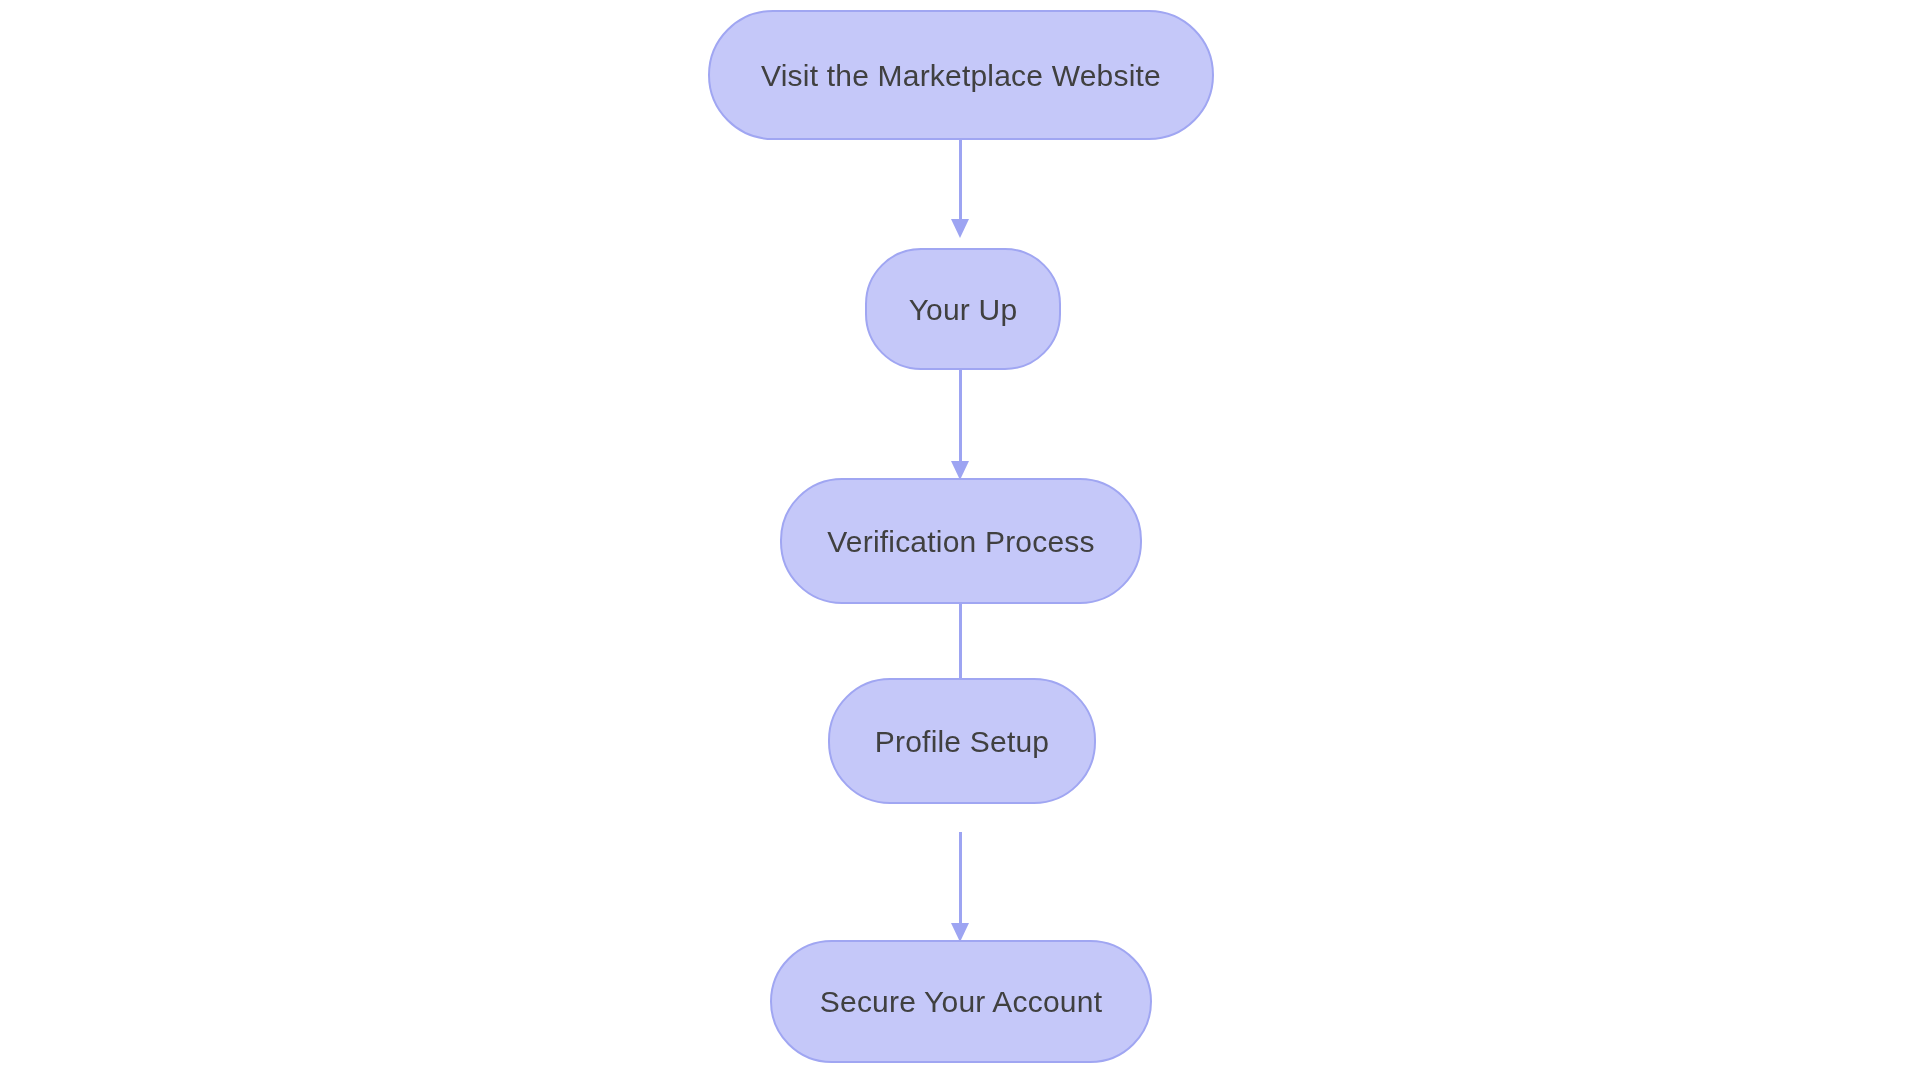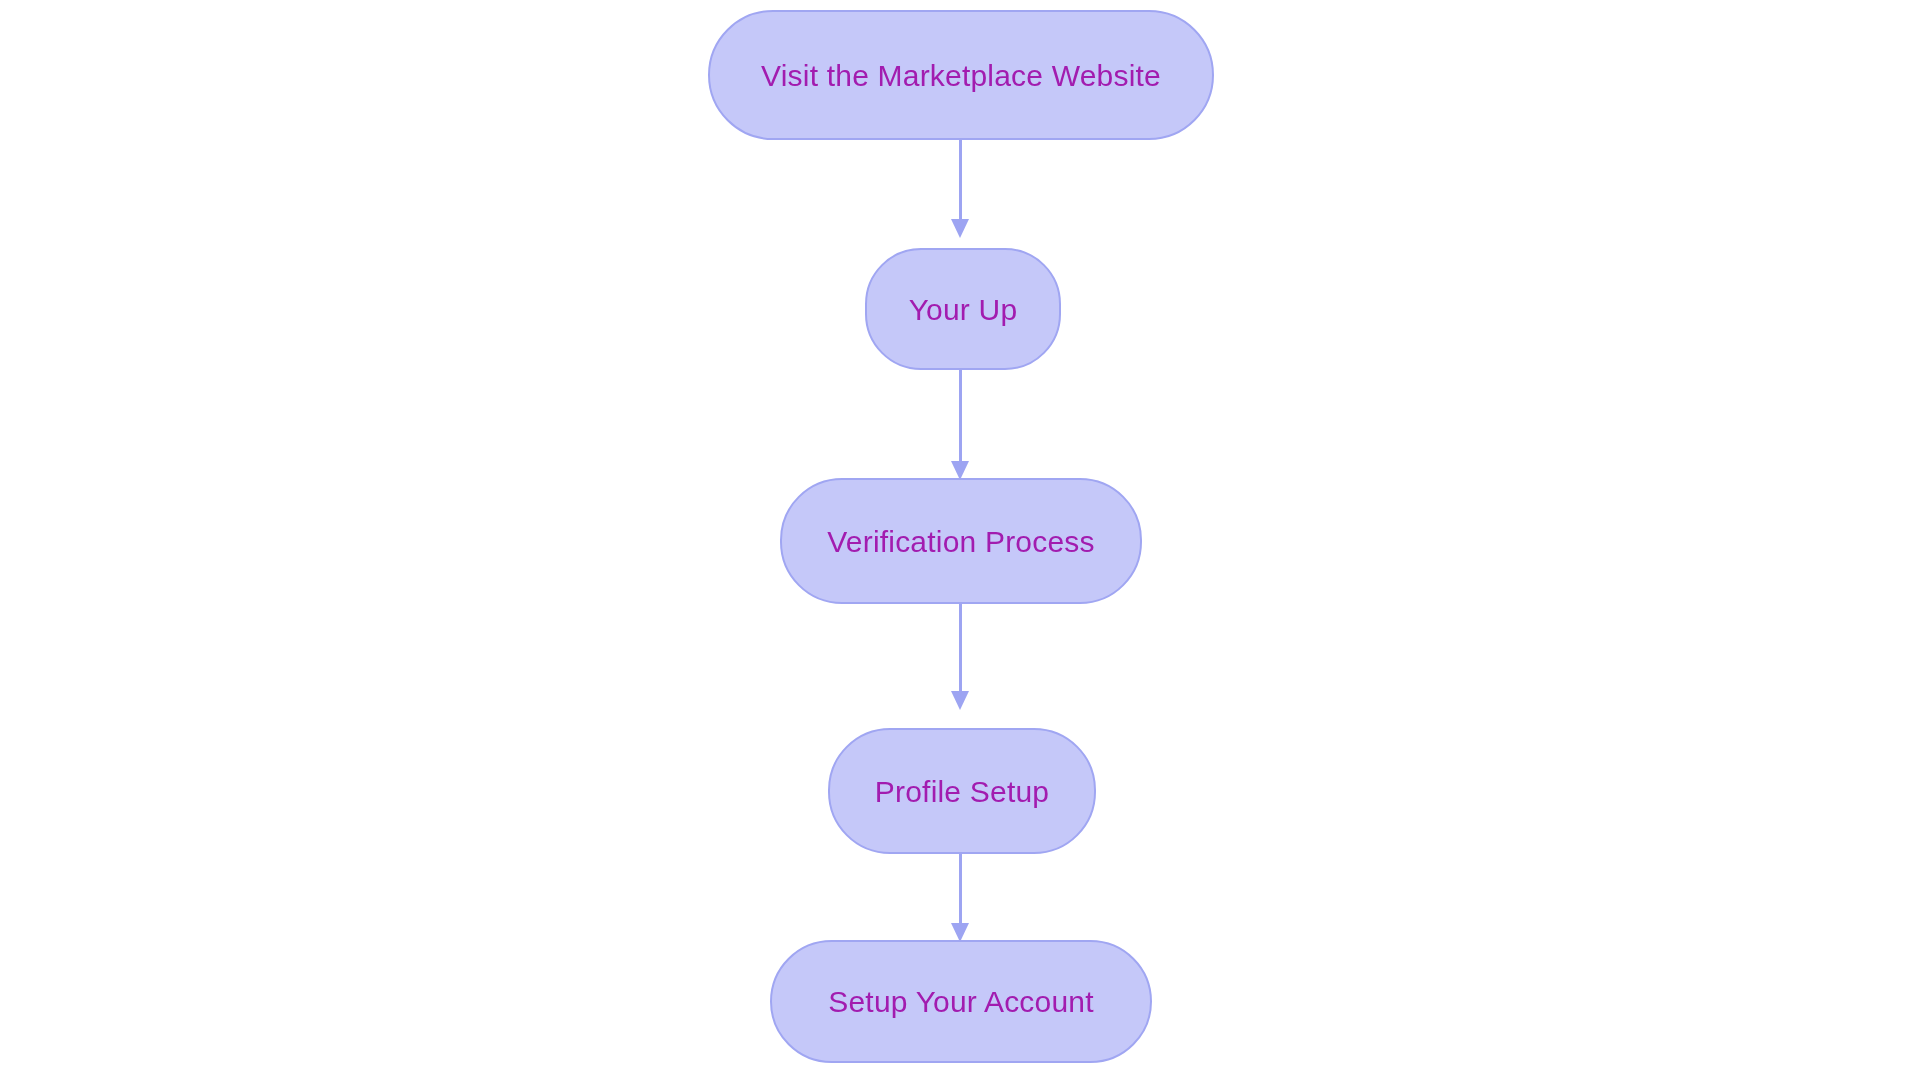--- a/index.html
+++ b/index.html
@@ -27,21 +27,21 @@
     box-sizing: border-box;
     background: #C5C8F9;
     border: 2px solid #A0A6F2;
     display: flex;
     align-items: center;
     justify-content: center;
     z-index: 2;
   }
 
   .flow-node .node-label {
-    color: #a21caf;
+    color: #404040;
     font-size: 30px;
     font-weight: 400;
     letter-spacing: 0.2px;
     line-height: 1.1;
     white-space: nowrap;
     text-align: center;
     font-family: "Liberation Sans", "DejaVu Sans", sans-serif;
   }
 
   
@@ -51,21 +51,21 @@
   }
   #node-sign-up {
     left: 865px;  top: 248px;  width: 196px;  height: 122px;
     border-radius: 56px;
   }
   #node-verification-process {
     left: 780px;  top: 478px;  width: 362px;  height: 126px;
     border-radius: 62px;
   }
   #node-profile-setup {
-    left: 828px;  top: 728px;  width: 268px;  height: 126px;
+    left: 828px;  top: 678px;  width: 268px;  height: 126px;
     border-radius: 62px;
   }
   #node-secure-account {
     left: 770px;  top: 940px;  width: 382px;  height: 123px;
     border-radius: 62px;
   }
 
   
   .flow-connector {
     position: absolute;
@@ -138,16 +138,16 @@
   <div class="flow-node" id="node-profile-setup">
     <span class="node-label">Profile Setup</span>
   </div>
 
   <div class="flow-connector" id="connector-4">
     <div class="stem"></div>
     <div class="head"></div>
   </div>
 
   <div class="flow-node" id="node-secure-account">
-    <span class="node-label">Setup Your Account</span>
+    <span class="node-label">Secure Your Account</span>
   </div>
 
 </div>
 
 </body></html>

